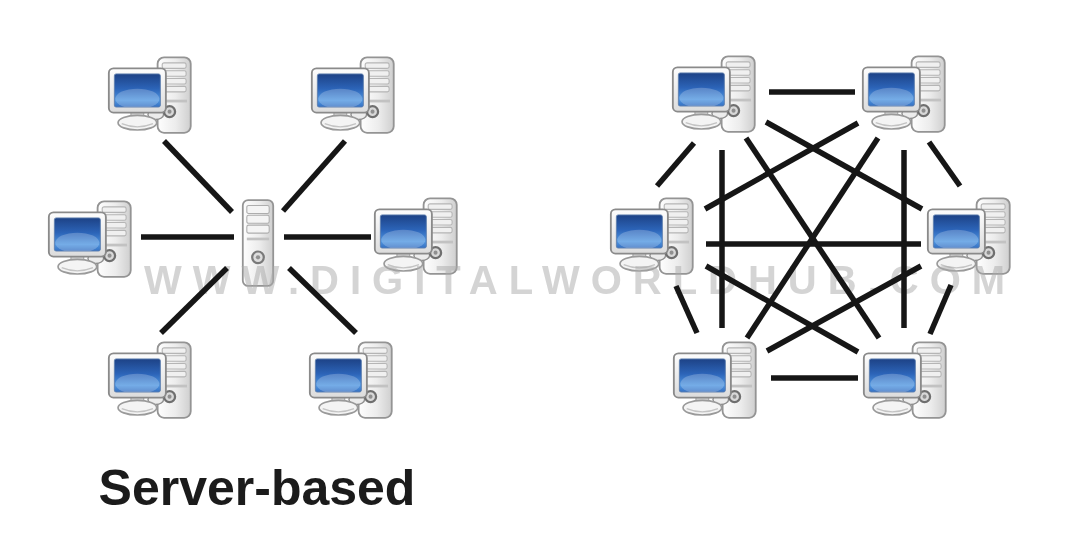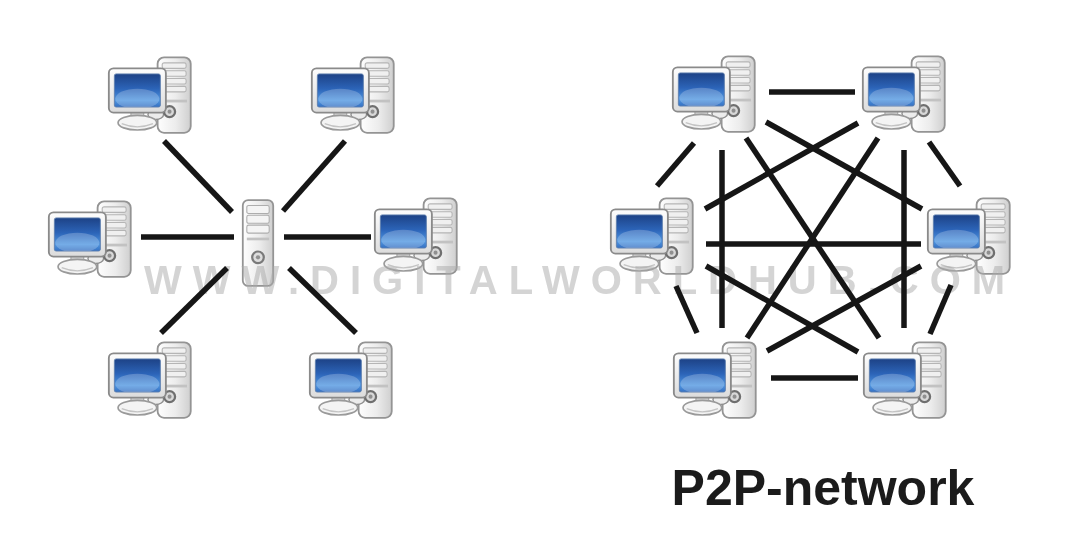--- a/index.html
+++ b/index.html
@@ -111,14 +111,14 @@
       <line x1="878" y1="138" x2="747" y2="338" stroke="#161616" stroke-width="5.5"></line>
       <line x1="904" y1="150" x2="904" y2="328" stroke="#161616" stroke-width="5.5"></line>
       <line x1="706" y1="244" x2="921" y2="244" stroke="#161616" stroke-width="5.5"></line>
       <line x1="676" y1="286" x2="697" y2="333" stroke="#161616" stroke-width="5.5"></line>
       <line x1="706" y1="266" x2="858" y2="352" stroke="#161616" stroke-width="5.5"></line>
       <line x1="921" y1="266" x2="767" y2="351" stroke="#161616" stroke-width="5.5"></line>
       <line x1="951" y1="285" x2="930" y2="334" stroke="#161616" stroke-width="5.5"></line>
       <line x1="771" y1="378" x2="858" y2="378" stroke="#161616" stroke-width="5.5"></line>
     </svg>
 
-  <div class="caption" id="cap-right">P2P-network</div>
+  <div class="caption" id="cap-left">Server-based</div>
 </div>
 
 </body></html>

